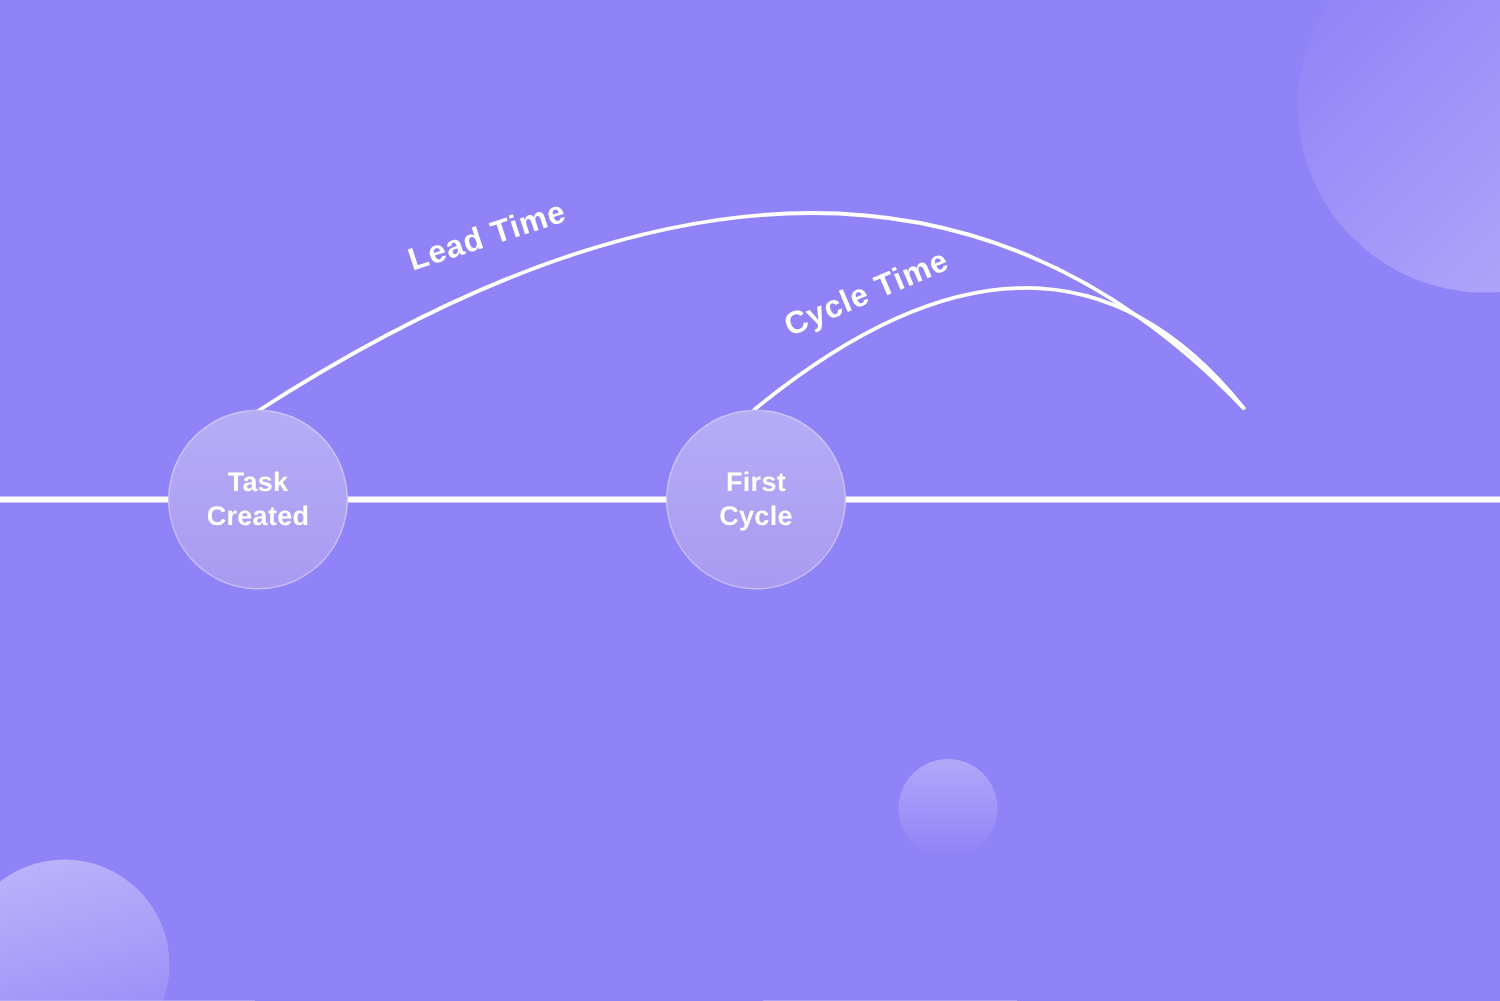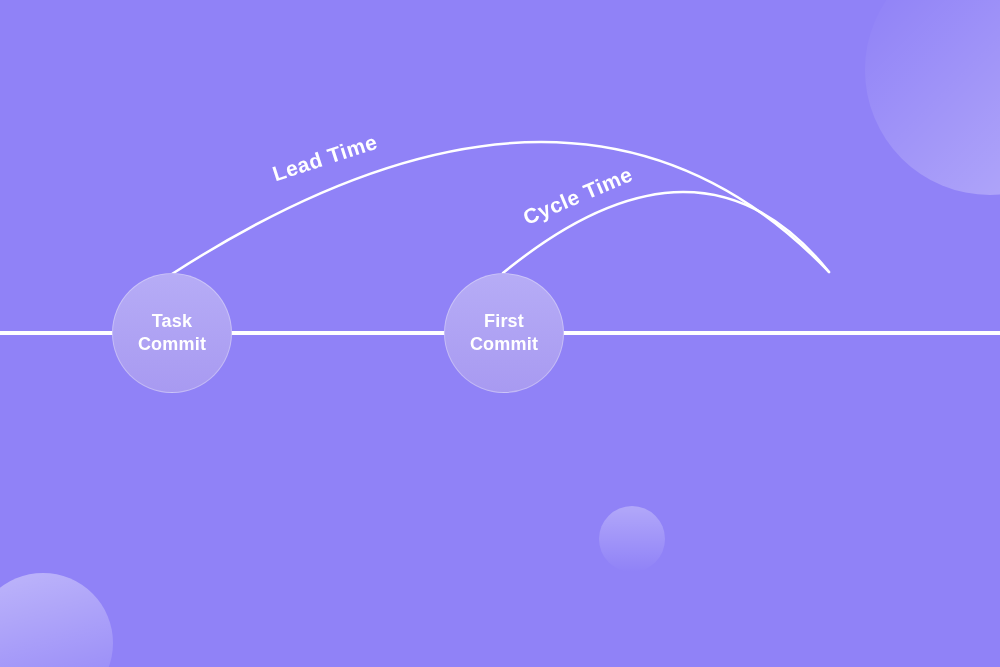--- a/index.html
+++ b/index.html
@@ -108,22 +108,22 @@
   <div class="decor decor-sm"></div>
 
   <div class="timeline"></div>
 
   <svg class="arcs" viewBox="0 0 1000 667">
     <path d="M 172 274 Q 579.5 11 829 272"></path>
     <path d="M 503 273 Q 700 111.5 829 272"></path>
   </svg>
 
   <div class="node node-1">
-    <div class="node-label">Task Commit</div>
+    <div class="node-label">Task Created</div>
   </div>
   <div class="node node-2">
-    <div class="node-label">First Commit</div>
+    <div class="node-label">First Cycle</div>
   </div>
 
   <div class="arc-label arc-label-lead">Lead Time</div>
   <div class="arc-label arc-label-cycle">Cycle Time</div>
 
 </div>
 
 </body></html>

